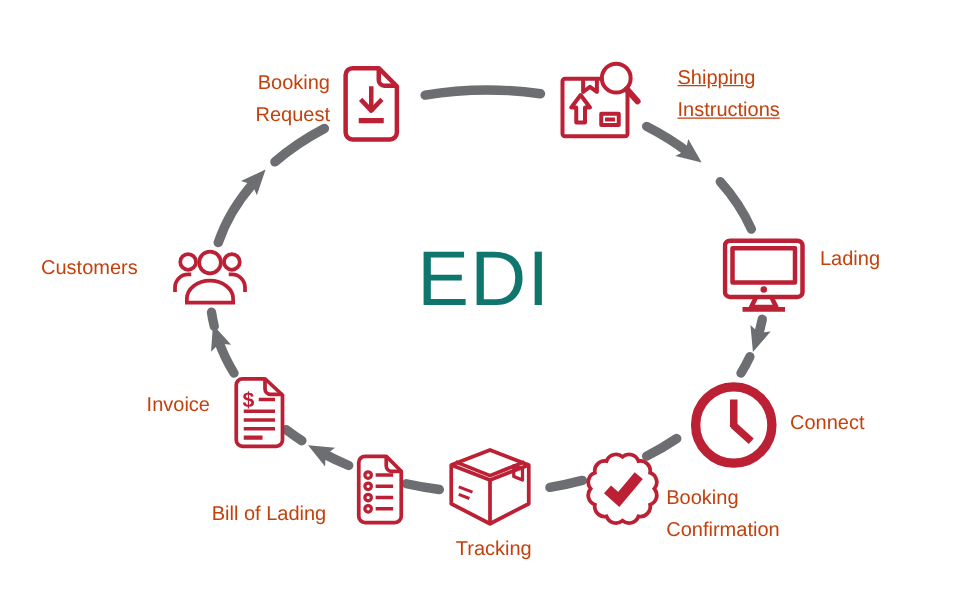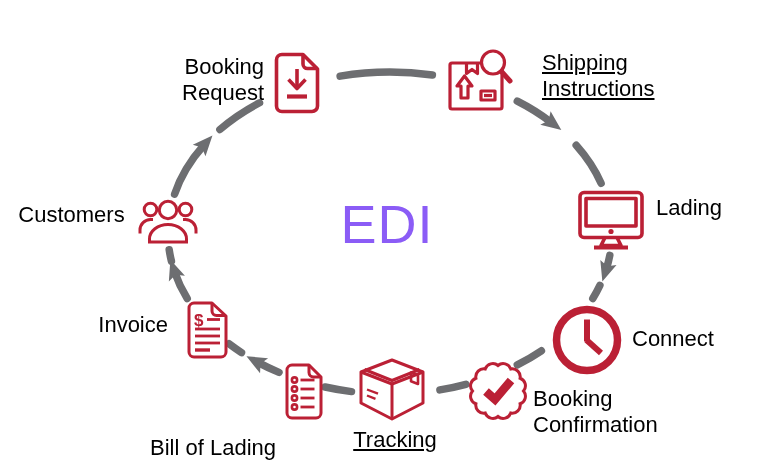--- a/index.html
+++ b/index.html
@@ -1,25 +1,25 @@
 <!DOCTYPE html>
 <html><head>
 <meta charset="utf-8">
 <style>
   html,body{margin:0;padding:0;background:#ffffff;}
   .stage-canvas{position:relative;width:768px;height:475px;background:#ffffff;overflow:hidden;
     font-family:"Liberation Sans",sans-serif;}
   .arc-layer{position:absolute;left:0;top:0;}
   .icon{position:absolute;}
-  .label{position:absolute;font-size:22px;line-height:26px;color:#000000;white-space:nowrap;}
+  .label{position:absolute;font-size:16px;line-height:26px;color:#c2410c;white-space:nowrap;}
   .label .line{display:block;}
   .t-right{text-align:right;}
-  .t-center{text-align:center;text-decoration:underline;}
+  .t-center{text-align:center;}
   .edi-title{position:absolute;left:287px;top:191px;width:200px;text-align:center;
-    font-size:54px;line-height:66px;letter-spacing:1px;color:#8b5cf6;}
+    font-size:62px;line-height:66px;letter-spacing:1px;color:#0f766e;}
   svg .red-stroke{stroke:#bb2035;fill:none;}
 </style>
 </head>
 <body>
 
 <div class="stage-canvas">
 
   <svg class="arc-layer" width="768" height="475" viewBox="0 0 768 475">
     <g stroke="#6d6e71" stroke-width="7.5" fill="none" stroke-linecap="round">
       <path d="M174.6,194.1 A222,161 0 0 1 203.8,145.3"></path>
@@ -170,17 +170,17 @@
 
   <div class="label" style="left:632px;top:326px;">Connect</div>
 
   <div class="label" style="left:533px;top:386px;">
     <span class="line">Booking</span>
     <span class="line">Confirmation</span>
   </div>
 
   <div class="label t-center" style="left:320px;top:427px;width:150px;">Tracking</div>
 
-  <div class="label t-right" style="left:119px;top:399px;width:157px;margin-top:36px;">Bill of Lading</div>
+  <div class="label t-right" style="left:104px;top:399px;width:157px;">Bill of Lading</div>
 
   <div class="label t-right" style="left:60px;top:312px;width:108px;">Invoice</div>
 
 </div>
 
 </body></html>

